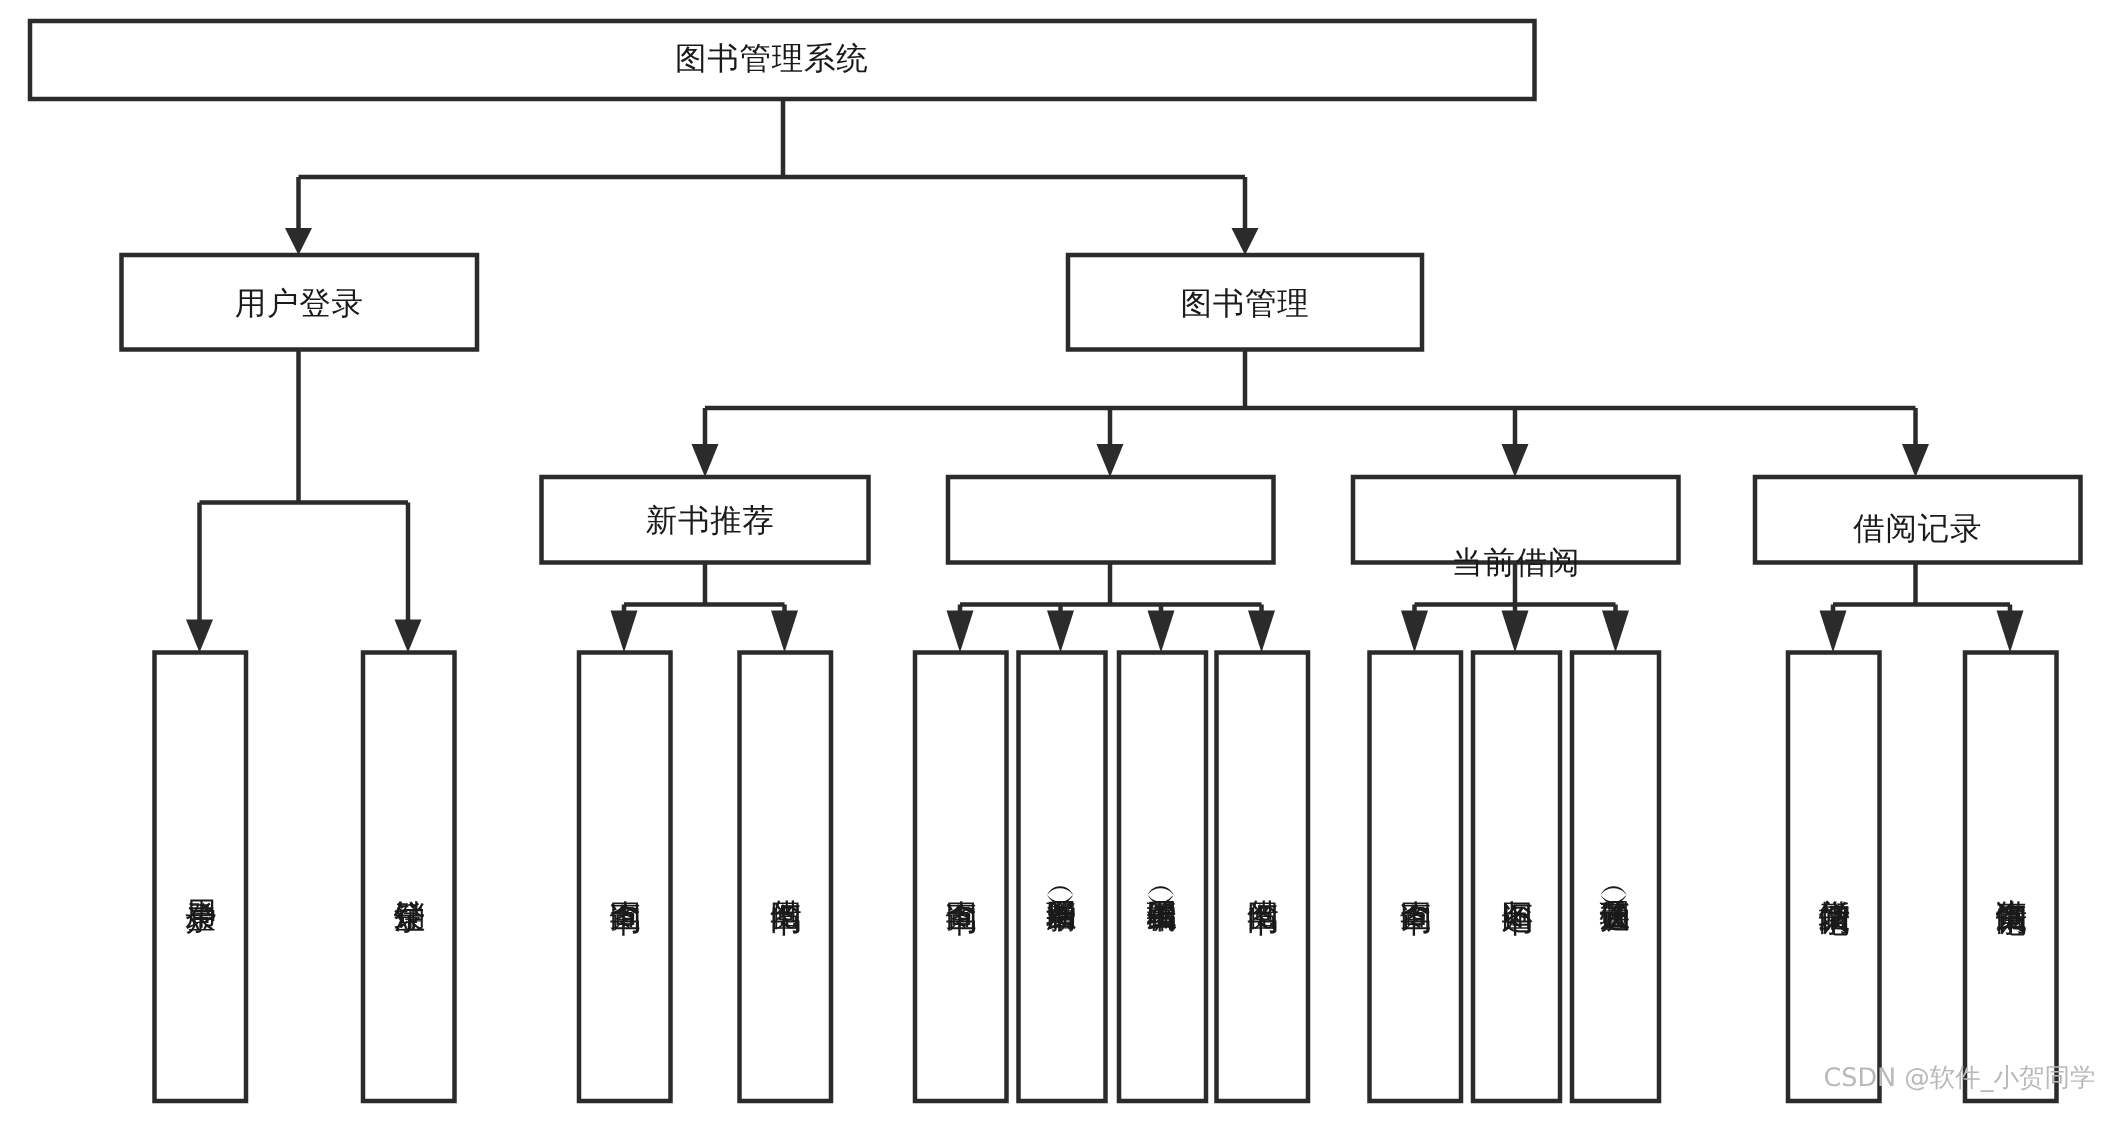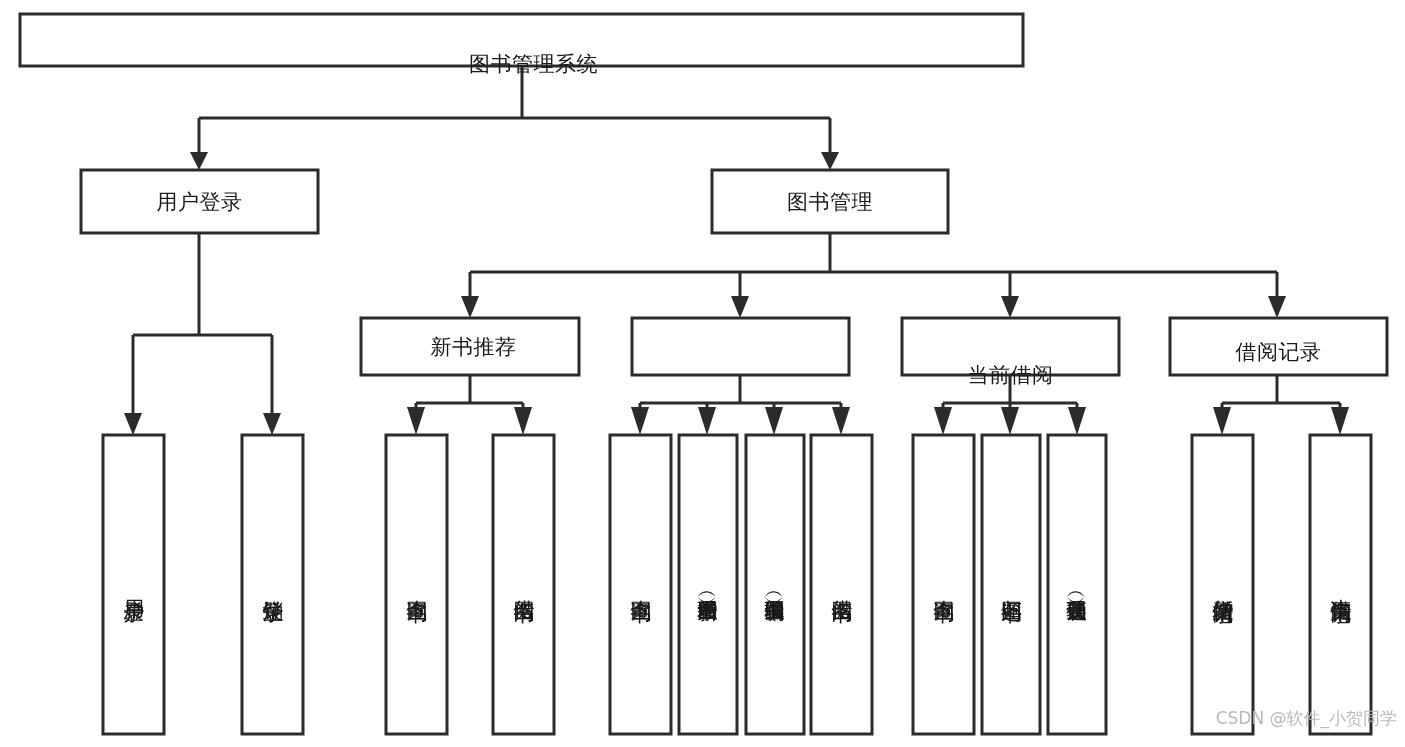--- a/index.html
+++ b/index.html
@@ -187,21 +187,21 @@
     <rect class="box-rect" x="811" y="435" width="61" height="299"></rect>
 
     <rect class="box-rect" x="913" y="435" width="61" height="299"></rect>
     <rect class="box-rect" x="982" y="435" width="58" height="299"></rect>
     <rect class="box-rect" x="1048" y="435" width="58" height="299"></rect>
 
     <rect class="box-rect" x="1192" y="435" width="61" height="299"></rect>
     <rect class="box-rect" x="1310" y="435" width="61" height="299"></rect>
   </svg>
 
-  <div class="h-label" style="left:32px; top:14px; width:1003px; height:50px;margin-top:25px;">图书管理系统</div>
+  <div class="h-label" style="left:13px; top:14px; width:1003px; height:50px;">图书管理系统</div>
 
   <div class="h-label" style="left:81px; top:170px; width:237px; height:63px;">用户登录</div>
   <div class="h-label" style="left:712px; top:170px; width:236px; height:63px;">图书管理</div>
 
   <div class="h-label" style="left:361px; top:318px; width:225px; height:57px;">新书推荐</div>
   <div class="h-label" style="left:902px; top:338px; width:217px; height:73px;">当前借阅</div>
   <div class="h-label" style="left:1170px; top:318px; width:217px; height:67px;">借阅记录</div>
 
   <div class="v-label" style="left:103px; top:435px; width:61px; height:299px;">用户登录</div>
   <div class="v-label" style="left:242px; top:435px; width:61px; height:299px;">注销登录</div>

